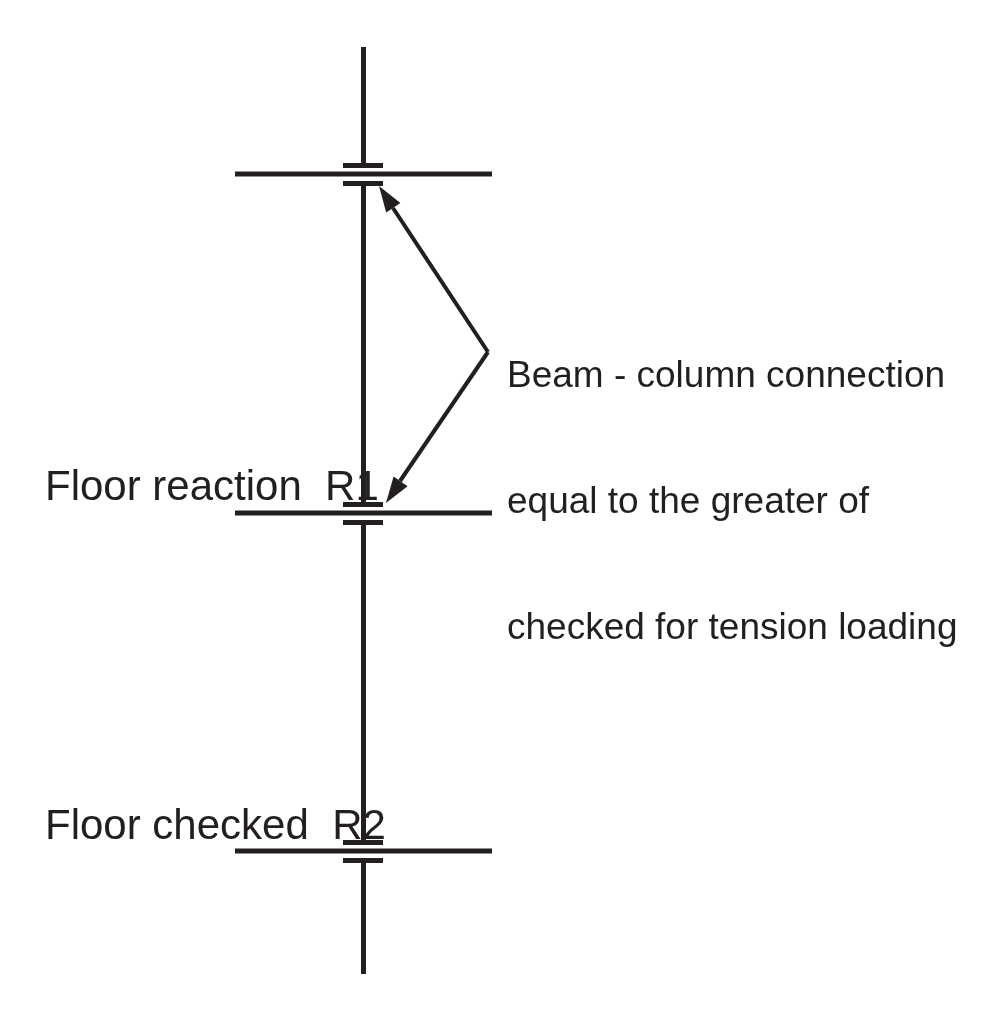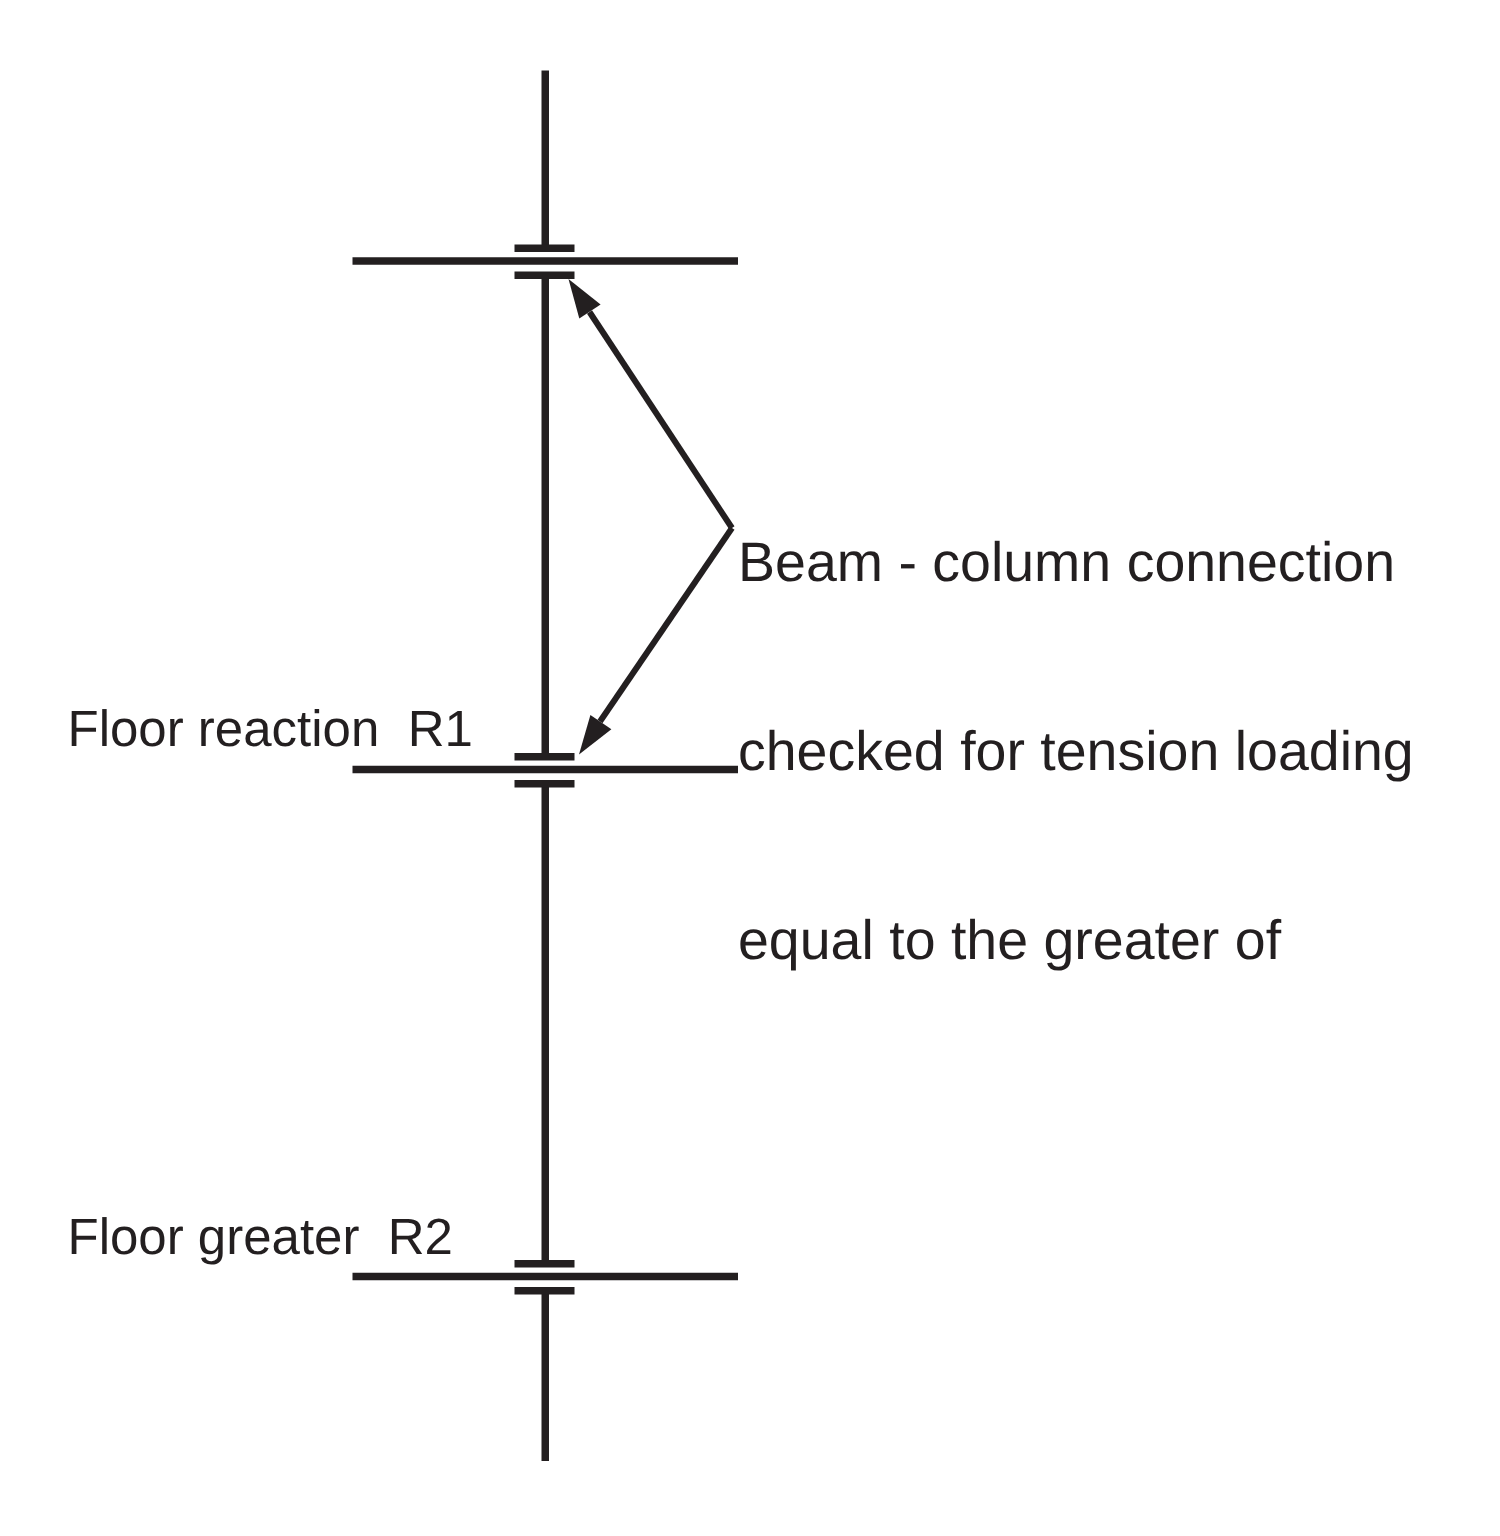--- a/index.html
+++ b/index.html
@@ -16,30 +16,30 @@
     font-family: "Liberation Sans", sans-serif;
   }
   #diagram-svg {
     position: absolute;
     left: 0;
     top: 0;
   }
   .floor-label {
     position: absolute;
     left: 45px;
-    font-size: 34px;
+    font-size: 42px;
     line-height: 38px;
     color: #231f20;
     white-space: pre;
   }
   #floor-label-r1 { top: 467px; }
   #floor-label-r2 { top: 806px; }
   .annotation {
     position: absolute;
-    left: 492px;
+    left: 507px;
     top: 270px;
     font-size: 37px;
     line-height: 42px;
     color: #231f20;
     white-space: pre;
   }
 </style>
 </head>
 <body>
 
@@ -74,21 +74,21 @@
       <line x1="488" y1="352" x2="400" y2="481"></line>
     </g>
     <g stroke="none" fill="#231f20">
       <polygon points="379,186 400.4,203.0 386.2,212.4"></polygon>
       <polygon points="386,503 393.6,476.6 407.6,486.2"></polygon>
     </g>
   </svg>
 
   <div id="floor-label-r1" class="floor-label">Floor reaction  R1</div>
 
-  <div id="floor-label-r2" class="floor-label">Floor greater  R2</div>
+  <div id="floor-label-r2" class="floor-label">Floor checked  R2</div>
 
   <div class="annotation">
     <div>Beam - column connection</div>
+    <div>equal to the greater of</div>
     <div>checked for tension loading</div>
-    <div>equal to the greater of</div>
   </div>
 
 </div>
 
 </body></html>

